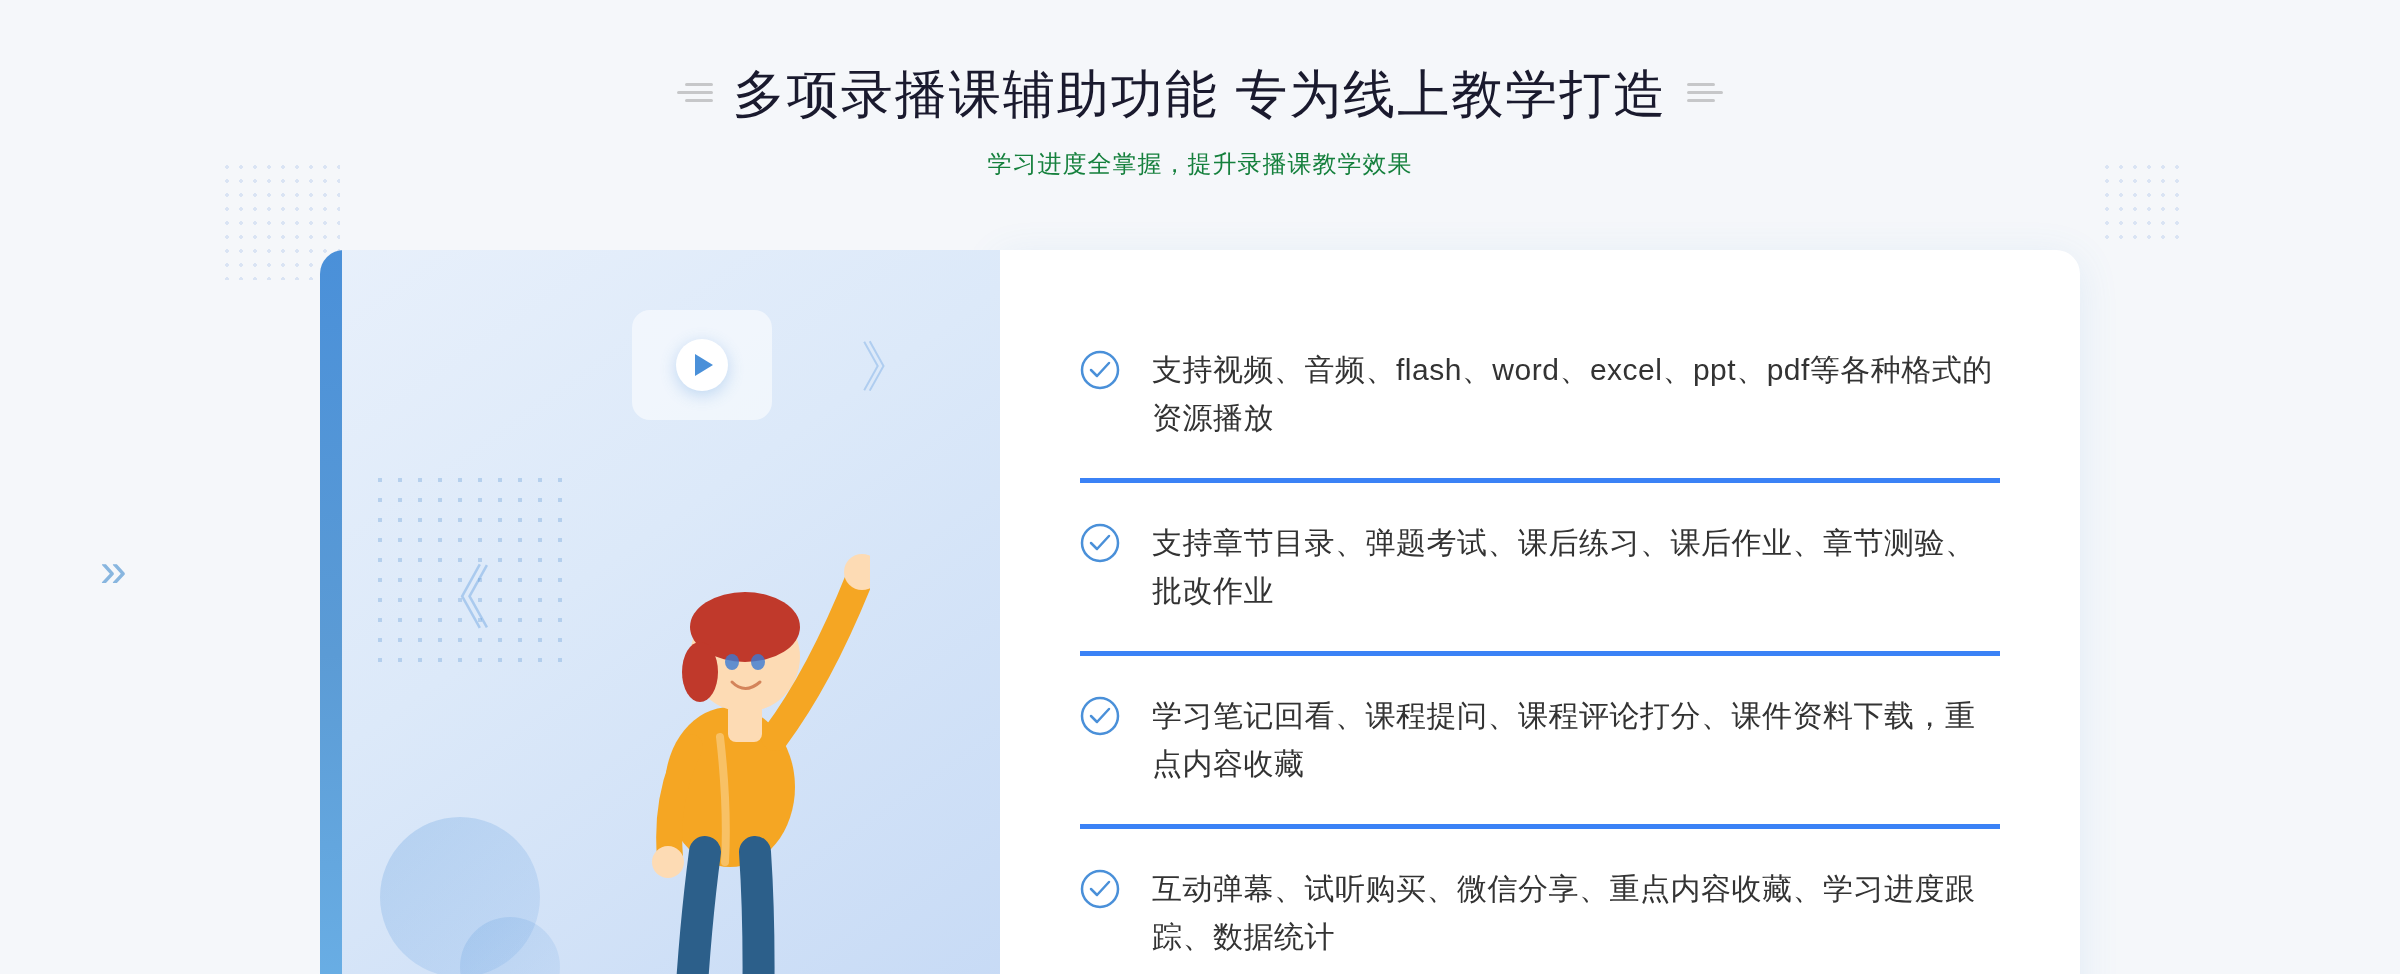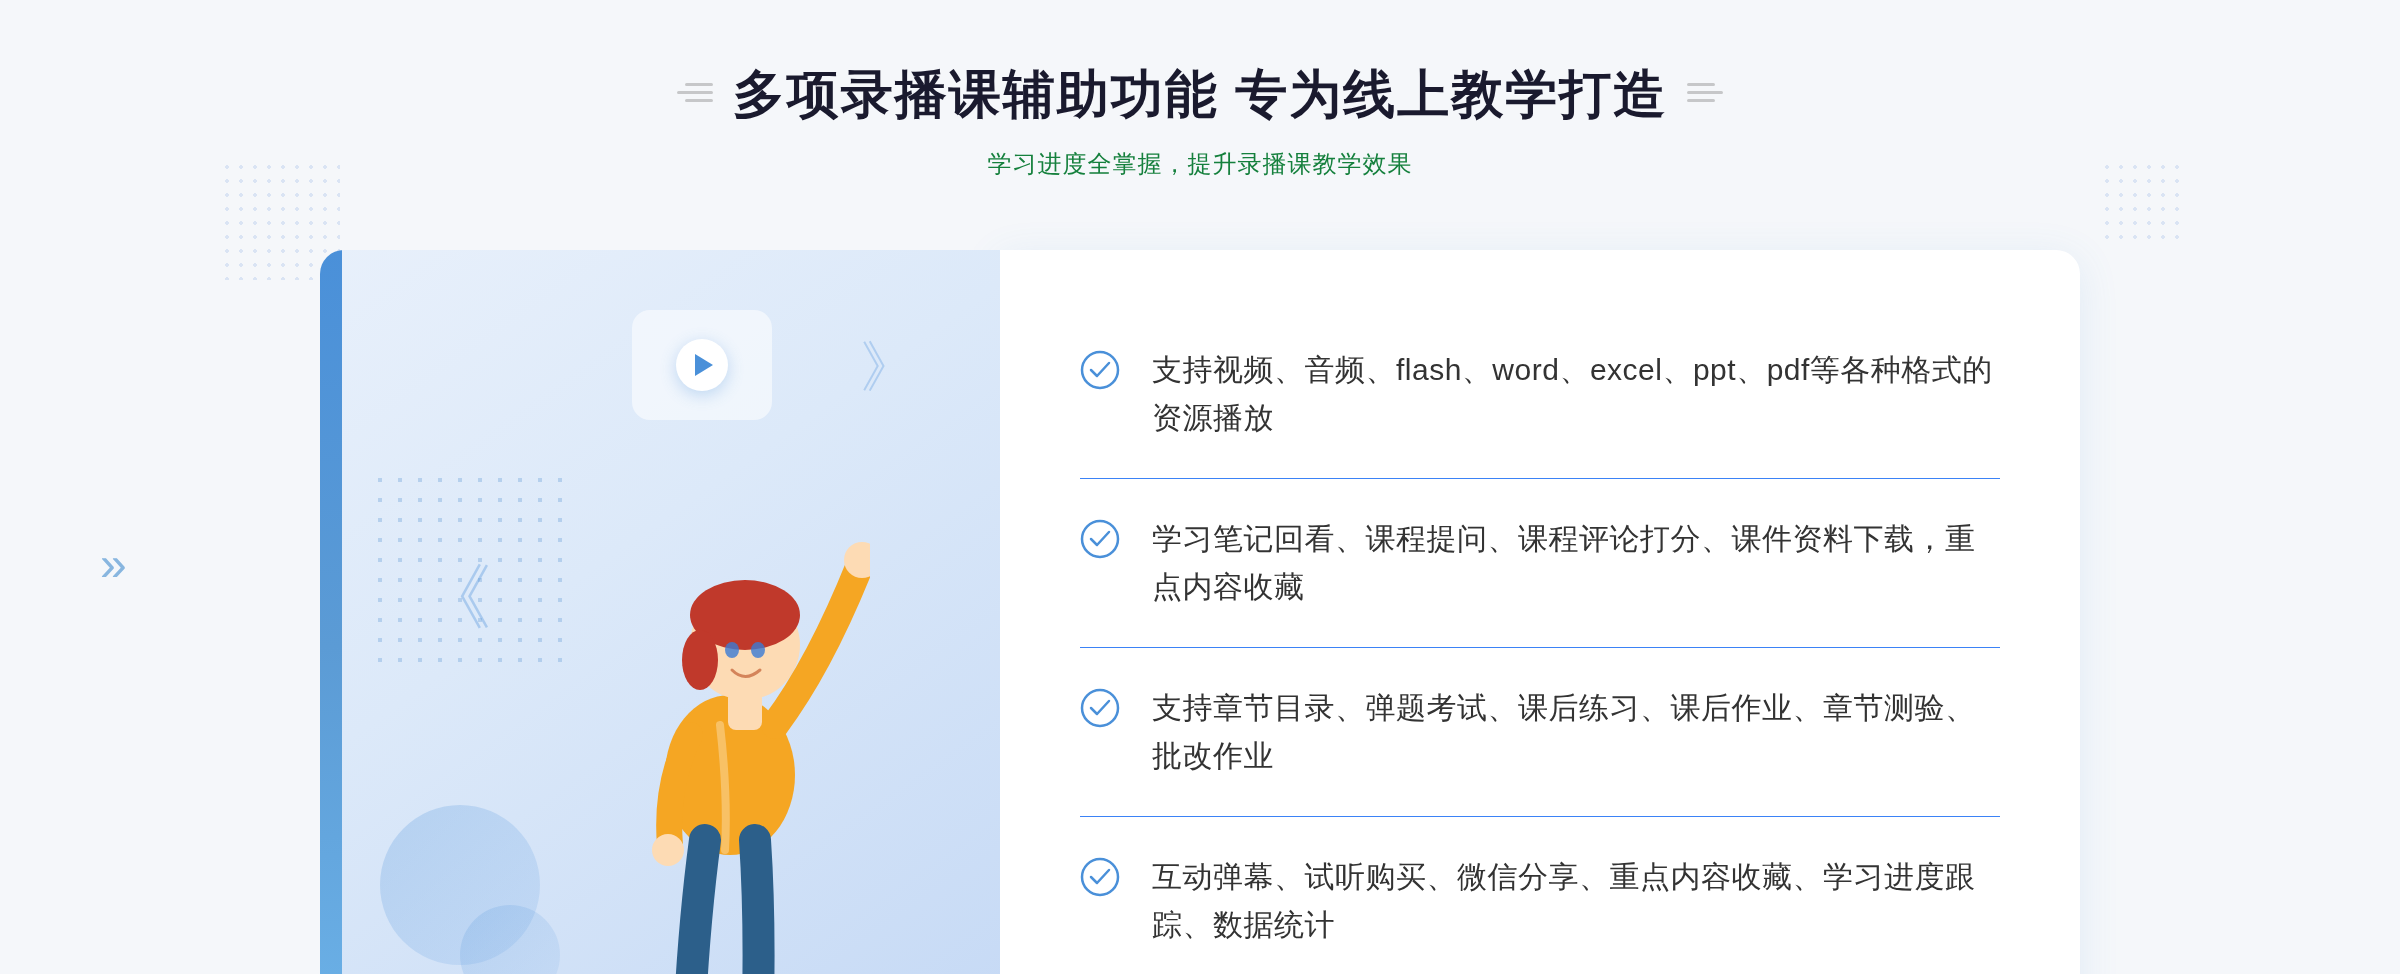--- a/index.html
+++ b/index.html
@@ -93,21 +93,21 @@
 
     .title-decoration span:nth-child(1) { width: 28px; margin-left: 8px; }
     .title-decoration span:nth-child(2) { width: 36px; }
     .title-decoration span:nth-child(3) { width: 28px; margin-left: 8px; }
 
     .title-decoration.right span:nth-child(1) { margin-left: 0; margin-right: 8px; }
     .title-decoration.right span:nth-child(3) { margin-left: 0; margin-right: 8px; }
 
     .main-title {
       font-size: 52px;
-      font-weight: 700;
+      font-weight: 400;
       color: #1a1a2e;
       letter-spacing: 2px;
     }
 
     .sub-title {
       font-size: 24px;
       color: #15803d;
       letter-spacing: 1px;
     }
 
@@ -245,21 +245,21 @@
       flex-direction: column;
       justify-content: space-between;
       box-shadow: 0 8px 40px rgba(74, 144, 217, 0.12);
     }
 
     .feature-item {
       display: flex;
       align-items: flex-start;
       gap: 32px;
       padding: 36px 0;
-      border-bottom: 1px solid #3b82f6;
+      border-bottom: 5px solid #3b82f6;
     }
 
     .feature-item:last-child {
       border-bottom: none;
     }
 
     .check-icon {
       width: 40px;
       height: 40px;
       flex-shrink: 0;
@@ -386,31 +386,31 @@
         <span class="feature-text">支持视频、音频、flash、word、excel、ppt、pdf等各种格式的资源播放</span>
       </div>
 
       <div class="feature-item">
         <div class="check-icon">
           <svg viewBox="0 0 40 40" fill="none" xmlns="http://www.w3.org/2000/svg">
             <circle cx="20" cy="20" r="18" stroke="#4a90d9" stroke-width="2.5" fill="none"></circle>
             <path d="M11 20 L17 26 L29 13" stroke="#4a90d9" stroke-width="2.5" stroke-linecap="round" stroke-linejoin="round"></path>
           </svg>
         </div>
-        <span class="feature-text">学习笔记回看、课程提问、课程评论打分、课件资料下载，重点内容收藏</span>
+        <span class="feature-text">支持章节目录、弹题考试、课后练习、课后作业、章节测验、批改作业</span>
       </div>
 
       <div class="feature-item">
         <div class="check-icon">
           <svg viewBox="0 0 40 40" fill="none" xmlns="http://www.w3.org/2000/svg">
             <circle cx="20" cy="20" r="18" stroke="#4a90d9" stroke-width="2.5" fill="none"></circle>
             <path d="M11 20 L17 26 L29 13" stroke="#4a90d9" stroke-width="2.5" stroke-linecap="round" stroke-linejoin="round"></path>
           </svg>
         </div>
-        <span class="feature-text">支持章节目录、弹题考试、课后练习、课后作业、章节测验、批改作业</span>
+        <span class="feature-text">学习笔记回看、课程提问、课程评论打分、课件资料下载，重点内容收藏</span>
       </div>
 
       <div class="feature-item">
         <div class="check-icon">
           <svg viewBox="0 0 40 40" fill="none" xmlns="http://www.w3.org/2000/svg">
             <circle cx="20" cy="20" r="18" stroke="#4a90d9" stroke-width="2.5" fill="none"></circle>
             <path d="M11 20 L17 26 L29 13" stroke="#4a90d9" stroke-width="2.5" stroke-linecap="round" stroke-linejoin="round"></path>
           </svg>
         </div>
         <span class="feature-text">互动弹幕、试听购买、微信分享、重点内容收藏、学习进度跟踪、数据统计</span>

